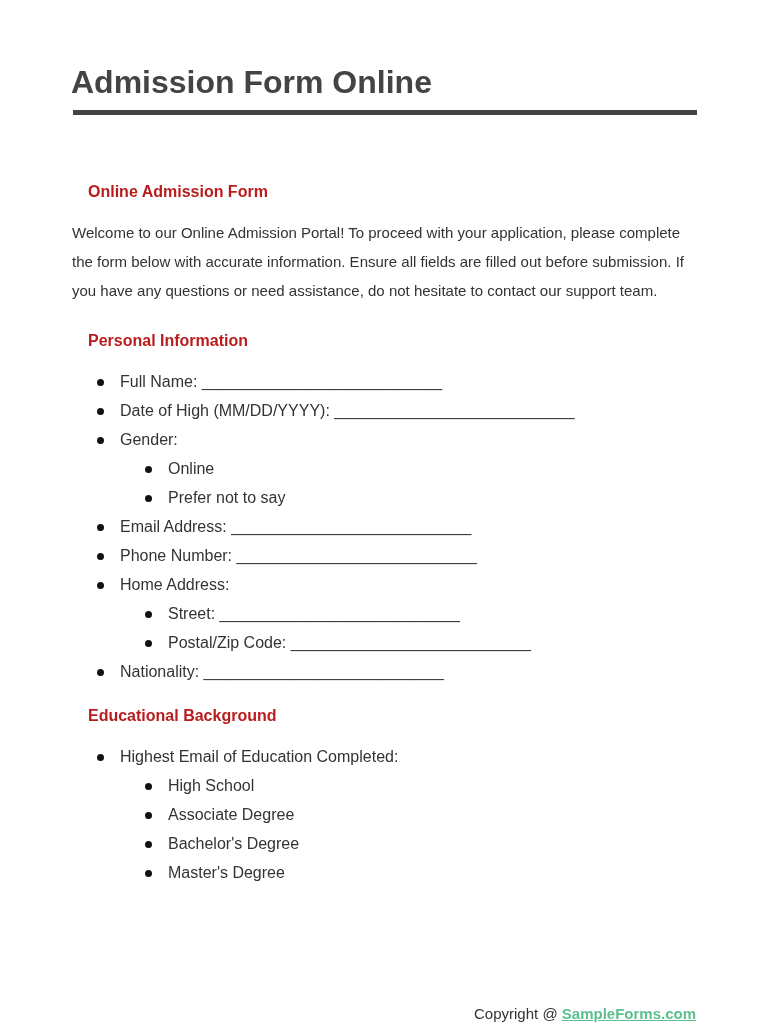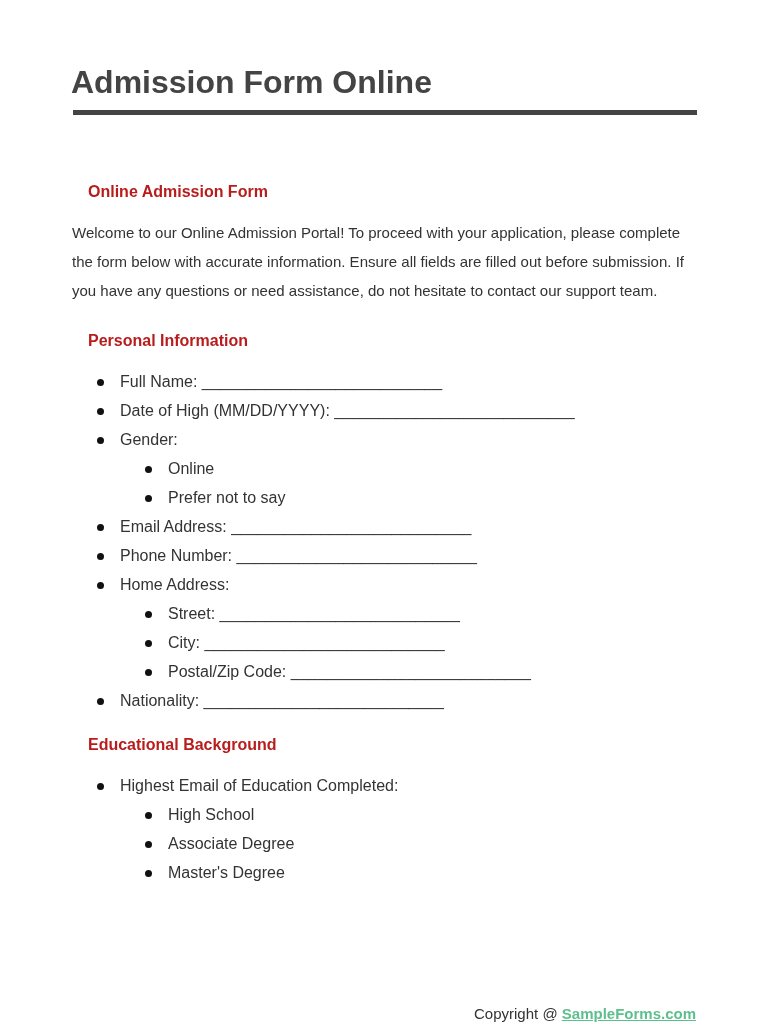--- a/index.html
+++ b/index.html
@@ -80,25 +80,20 @@
           <span class="bullet"></span>
           <span>Home Address:</span>
           <ul class="lvl2">
             <li>
               <span class="bullet"></span>
               <span>Street:</span>
               <span class="blank">___________________________</span>
             </li>
             <li>
               <span class="bullet"></span>
-              <span>City:</span>
-              <span class="blank">___________________________</span>
-            </li>
-            <li>
-              <span class="bullet"></span>
               <span>Postal/Zip Code:</span>
               <span class="blank">___________________________</span>
             </li>
           </ul>
         </li>
         <li>
           <span class="bullet"></span>
           <span>Nationality:</span>
           <span class="blank">___________________________</span>
         </li>
@@ -115,20 +110,24 @@
             <li>
               <span class="bullet"></span>
               <span>High School</span>
             </li>
             <li>
               <span class="bullet"></span>
               <span>Associate Degree</span>
             </li>
             <li>
               <span class="bullet"></span>
+              <span>Bachelor's Degree</span>
+            </li>
+            <li>
+              <span class="bullet"></span>
               <span>Master's Degree</span>
             </li>
           </ul>
         </li>
       </ul>
     </section>
   </div>
 </div>
 
 <div class="footer">

